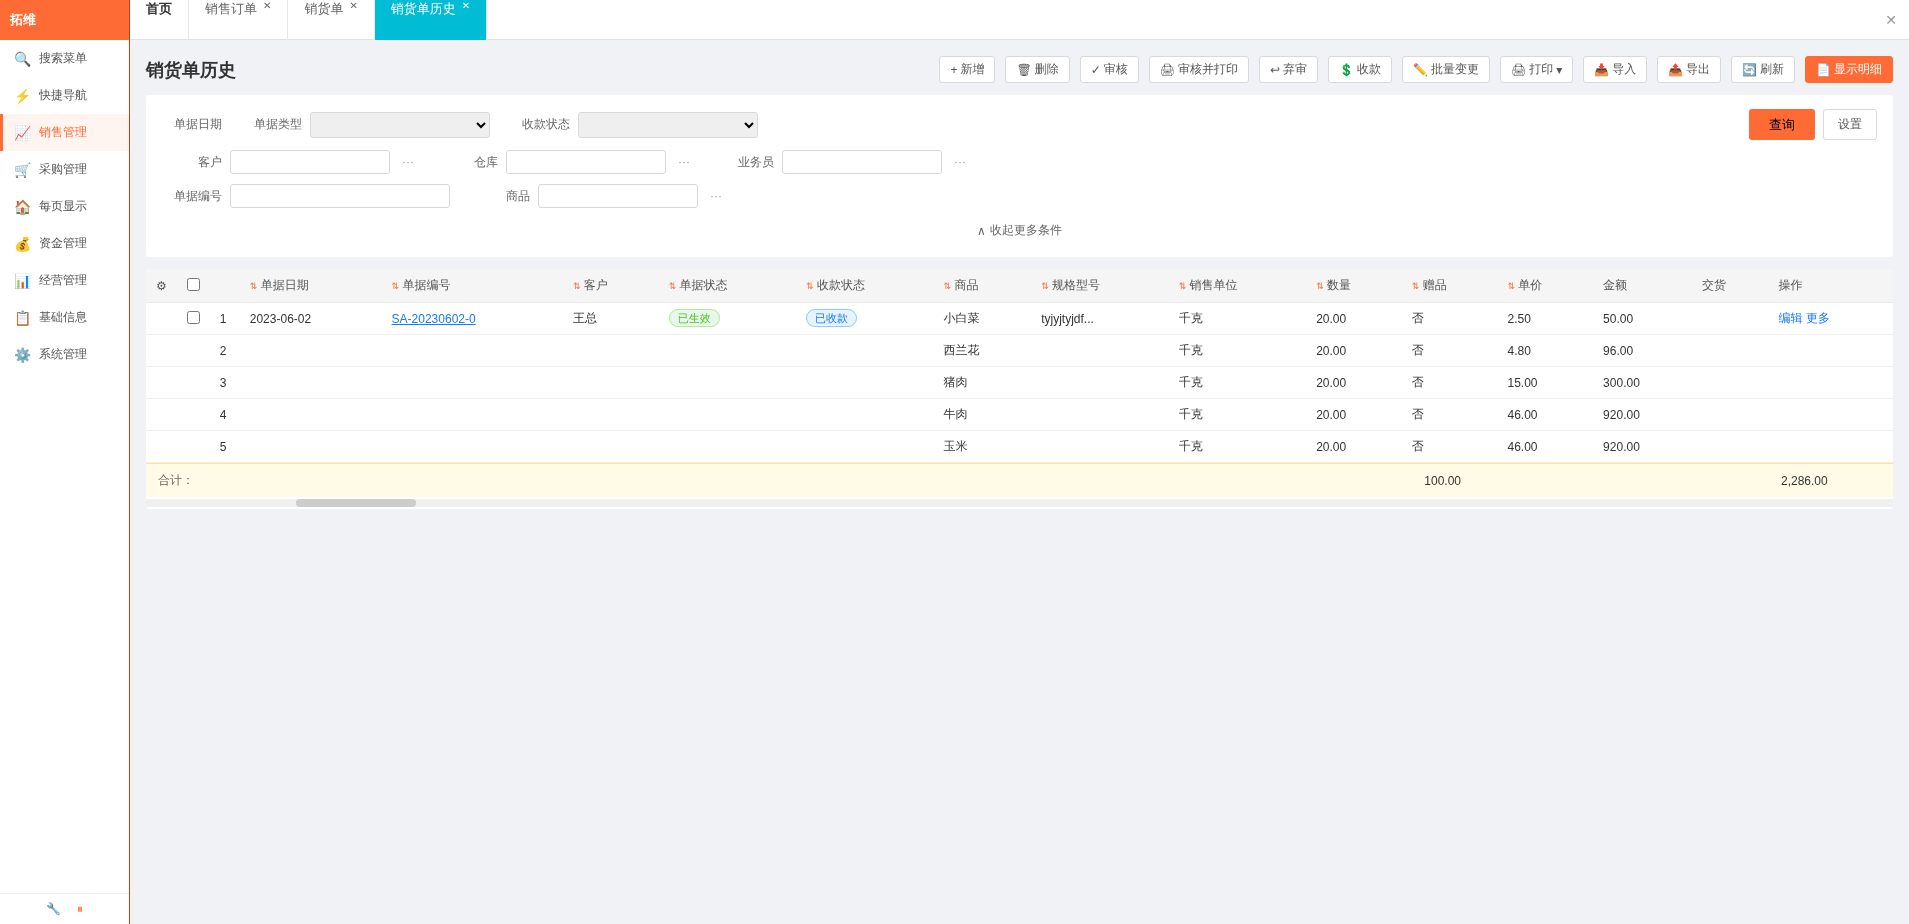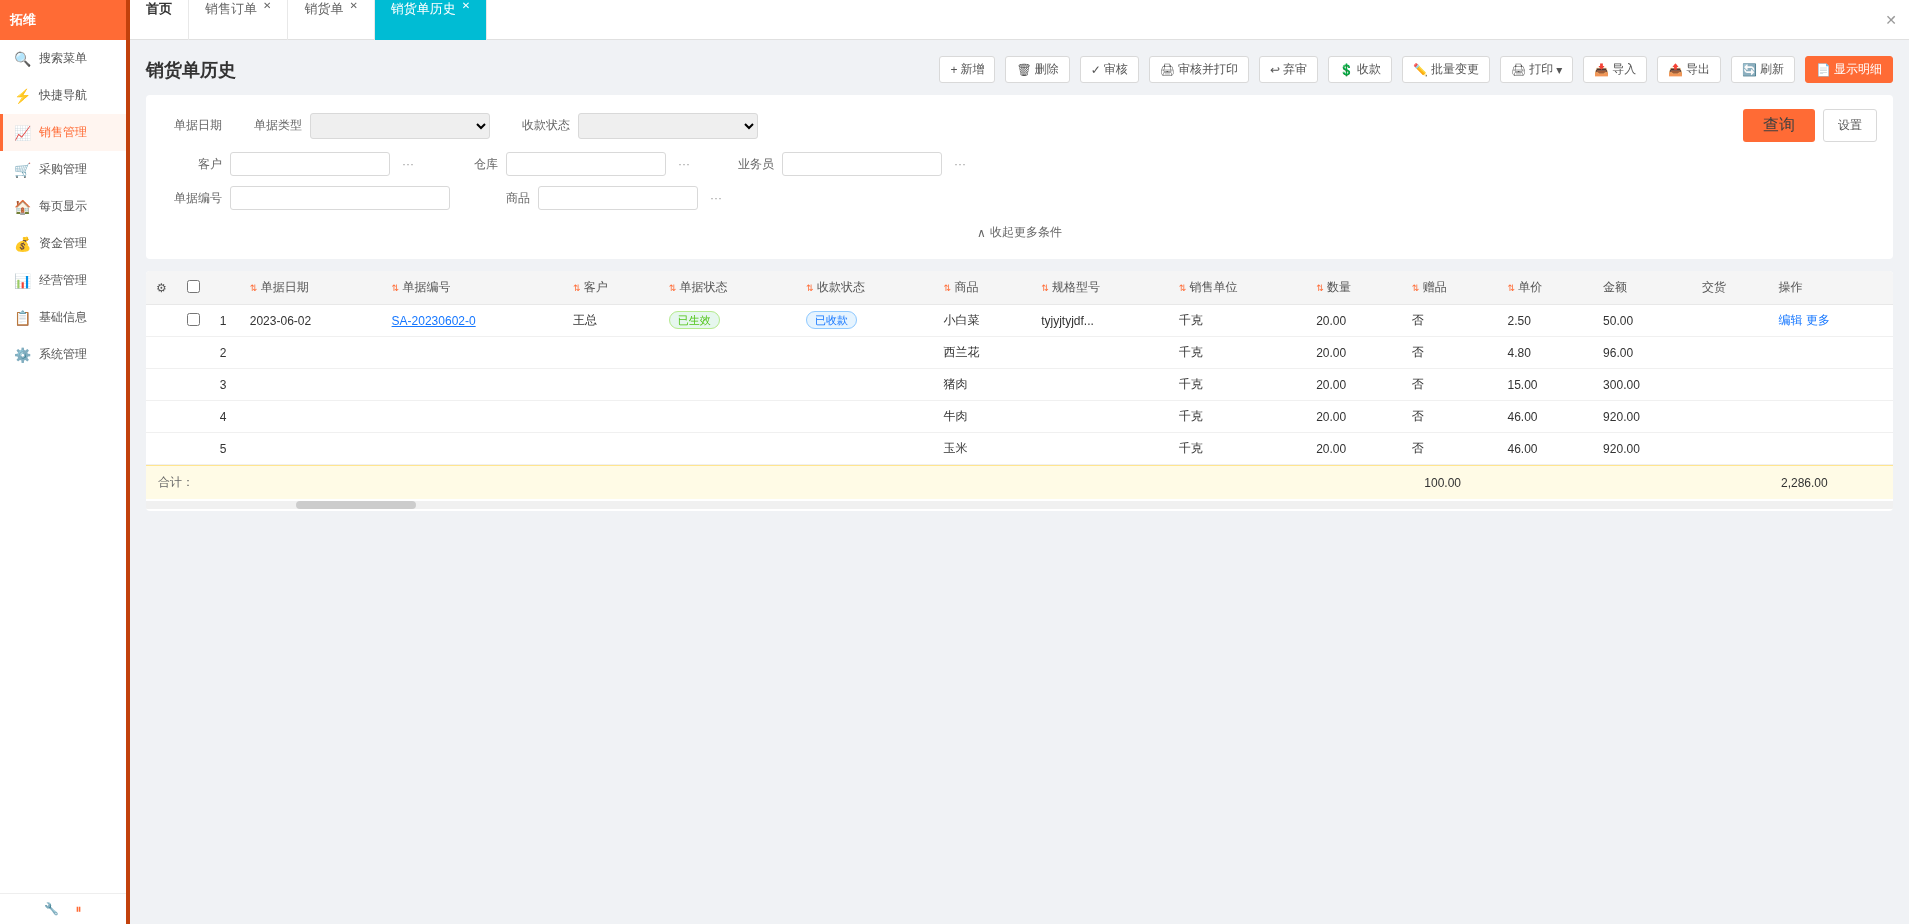--- a/index.html
+++ b/index.html
@@ -1,19 +1,19 @@
 <!DOCTYPE html>
 <html><head>
   <meta charset="utf-8">
   <style>
     * { margin: 0; padding: 0; box-sizing: border-box; }
     body { font-family: "Microsoft YaHei", Arial, sans-serif; font-size: 12px; background: #f5f5f5; color: #333; display: flex; height: 924px; overflow: hidden; }
 
     
-    .sidebar { width: 130px; background: #fff; border-right: 4px solid #c2410c; display: flex; flex-direction: column; flex-shrink: 0; justify-content: flex-end; }
+    .sidebar { width: 130px; background: #fff; border-right: 1px solid #c2410c; display: flex; flex-direction: column; flex-shrink: 0; justify-content: flex-end; }
     .sidebar-logo { padding: 8px 10px; background: #ff6b35; color: #fff; font-size: 13px; font-weight: bold; display: flex; align-items: center; gap: 5px; height: 40px; }
     .sidebar-item { display: flex; align-items: center; gap: 8px; padding: 10px 12px; cursor: pointer; color: #555; border-left: 3px solid transparent; }
     .sidebar-item.active { color: #ff6b35; border-left-color: #ff6b35; background: #fff5f0; }
     .sidebar-item-icon { width: 16px; height: 16px; display: flex; align-items: center; justify-content: center; font-size: 14px; }
     .sidebar-bottom { margin-top: auto; border-top: 1px solid #eee; }
 
     
     .main { flex: 1; display: flex; flex-direction: column; overflow: hidden; }
 
     
@@ -42,21 +42,21 @@
     .filter-input { border: 1px solid #d9d9d9; border-radius: 3px; padding: 4px 8px; width: 160px; font-size: 12px; color: #333; }
     .filter-input-wide { width: 220px; }
     .filter-select { border: 1px solid #d9d9d9; border-radius: 3px; padding: 4px 8px; width: 180px; font-size: 12px; }
     .date-range-btns { display: flex; gap: 4px; }
     .date-btn { padding: 2px 6px; border: 1px solid #d9d9d9; border-radius: 3px; cursor: pointer; font-size: 11px; background: #fff; color: #555; }
     .date-btn.active { background: #ff6b35; color: #fff; border-color: #ff6b35; border-radius: 10px; padding: 2px 8px; }
     .date-display { font-size: 11px; color: #666; margin-top: 2px; }
     .filter-more { display: flex; align-items: center; justify-content: center; color: #666; cursor: pointer; font-size: 12px; gap: 4px; padding: 4px; }
     .dots-btn { color: #999; cursor: pointer; padding: 0 4px; }
     .filter-actions { display: flex; gap: 8px; margin-left: auto; }
-    .btn-query { background: #ff6b35; color: #404040; border: none; border-radius: 3px; padding: 6px 20px; cursor: pointer; font-size: 16px; }
+    .btn-query { background: #ff6b35; color: #000000; border: none; border-radius: 3px; padding: 6px 20px; cursor: pointer; font-size: 13px; }
     .btn-settings { background: #fff; color: #555; border: 1px solid #d9d9d9; border-radius: 3px; padding: 6px 14px; cursor: pointer; font-size: 12px; }
 
     
     .table-container { background: #fff; border-radius: 4px; overflow: hidden; }
     table { width: 100%; border-collapse: collapse; font-size: 12px; }
     thead tr { background: #f5f5f5; }
     th { padding: 8px 10px; text-align: left; color: #555; font-weight: 500; border-bottom: 1px solid #e8e8e8; white-space: nowrap; }
     td { padding: 7px 10px; border-bottom: 1px solid #f0f0f0; color: #333; white-space: nowrap; }
     .sort-icon { color: #ff6b35; font-size: 9px; }
     .badge { padding: 2px 8px; border-radius: 10px; font-size: 11px; }

